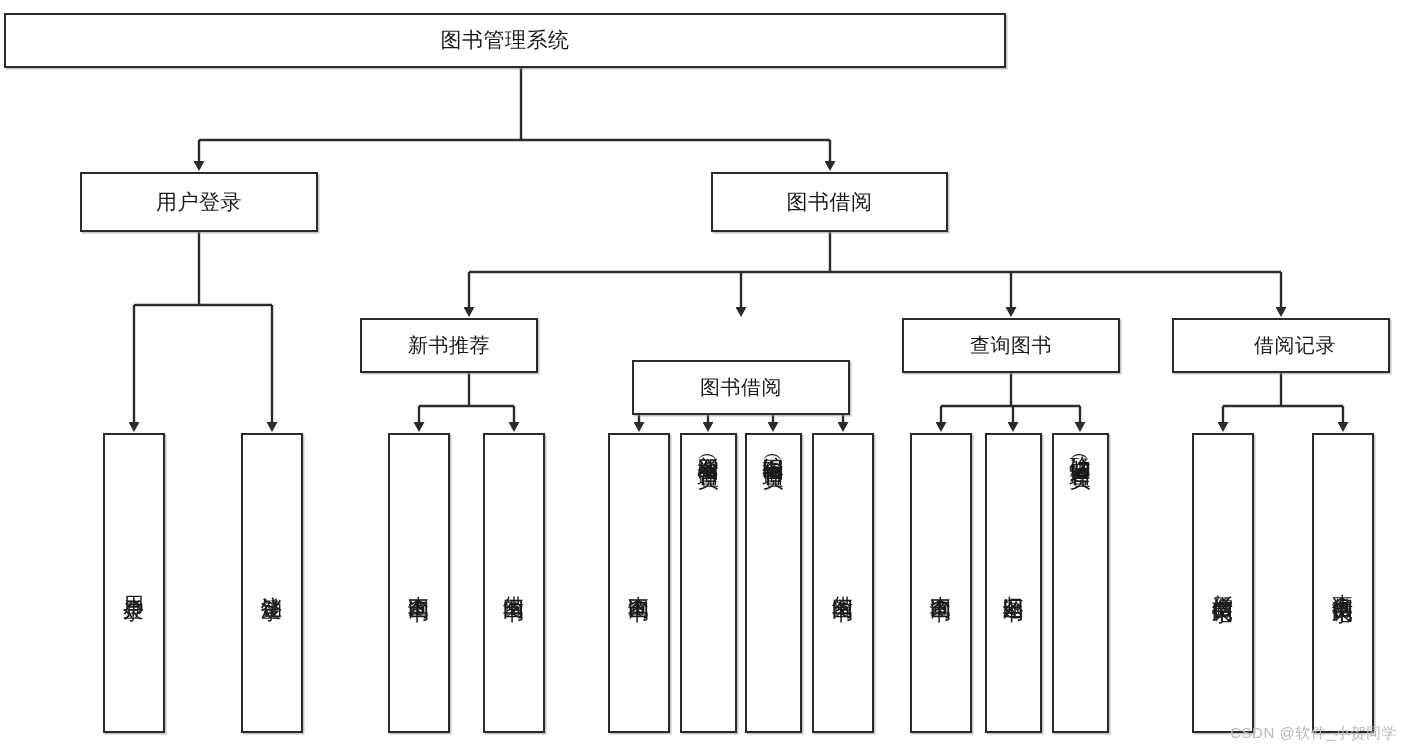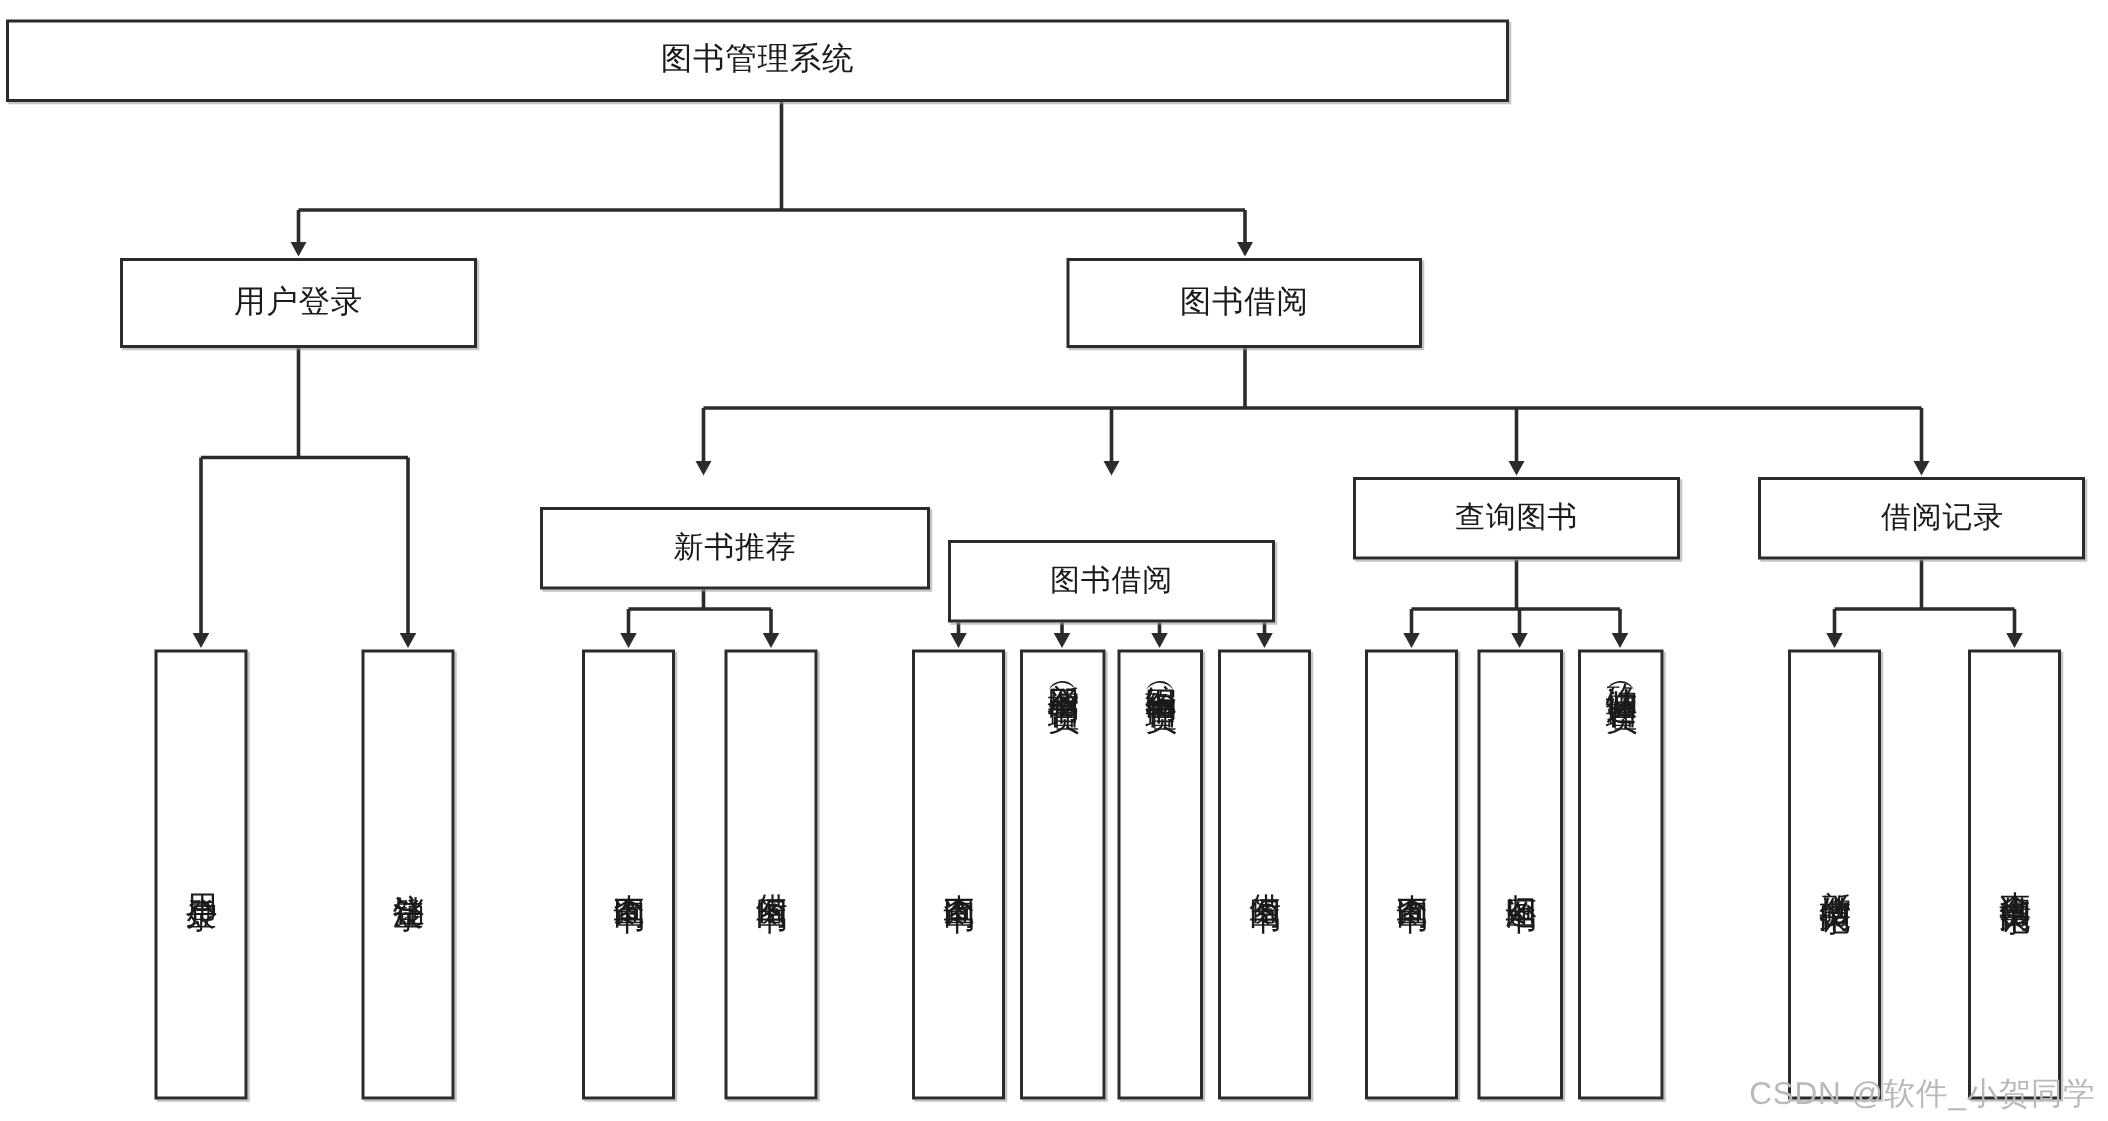--- a/index.html
+++ b/index.html
@@ -62,21 +62,21 @@
     writing-mode: vertical-rl;
     text-orientation: upright;
     font-size: 21px;
     line-height: 1.0;
     letter-spacing: 2px;
   }
   .watermark {
     position: absolute;
     right: 8px;
     bottom: 4px;
-    font-size: 21px;
+    font-size: 15px;
     color: #b9b9b9;
     letter-spacing: 0.5px;
     white-space: nowrap;
     user-select: none;
   }
 </style>
 </head>
 <body>
 
 <div id="canvas">
@@ -135,21 +135,21 @@
     <span class="txt">图书管理系统</span>
   </div>
 
   <div class="node horiz" style="left:80px; top:172px; width:238px; height:60px;">
     <span class="txt">用户登录</span>
   </div>
   <div class="node horiz" style="left:711px; top:172px; width:237px; height:60px;">
     <span class="txt">图书借阅</span>
   </div>
 
-  <div class="node horiz lvl3" style="left:360px; top:318px; width:260px; height:55px;margin-top:20px;">
+  <div class="node horiz lvl3" style="left:360px; top:318px; width:178px; height:55px;">
     <span class="txt">新书推荐</span>
   </div>
   <div class="node horiz lvl3" style="left:632px; top:318px; width:218px; height:55px;margin-top:42px;">
     <span class="txt">图书借阅</span>
   </div>
   <div class="node horiz lvl3" style="left:902px; top:318px; width:218px; height:55px;">
     <span class="txt">查询图书</span>
   </div>
   <div class="node horiz lvl3" style="left:1172px; top:318px; width:218px; height:55px;padding-left:28px;">
     <span class="txt">借阅记录</span>

